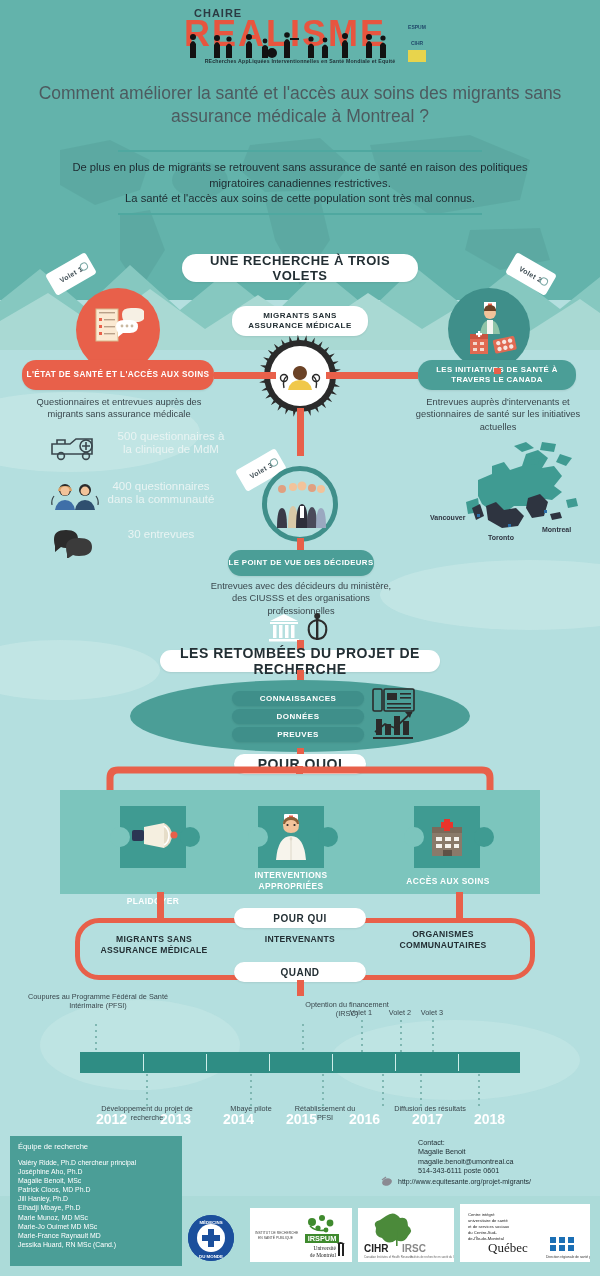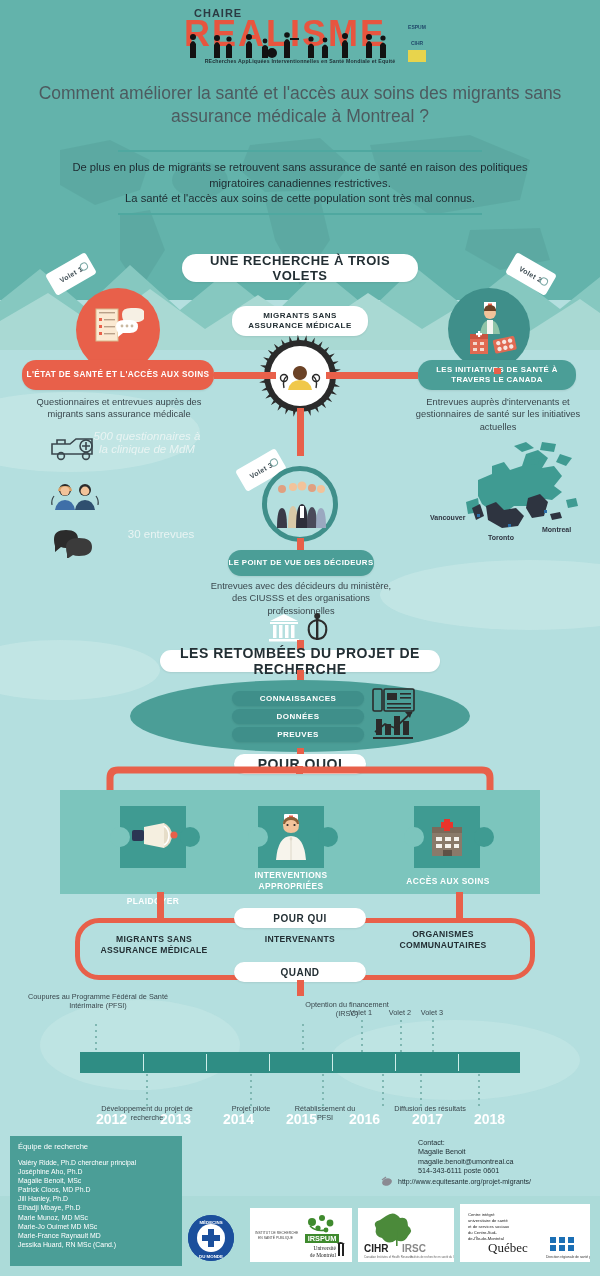--- a/index.html
+++ b/index.html
@@ -235,34 +235,35 @@
   <svg style="position:absolute;left:48px;top:432px;width:52px;height:30px;" viewBox="0 0 52 30">
     <g stroke="#3a474d" stroke-width="1.6" fill="none">
       <path d="M4 22 v-10 h18 l6 -5 h16 v15 z"></path>
       <circle cx="13" cy="24" r="3.4"></circle>
         <circle cx="38" cy="24" r="3.4"></circle>
       <path d="M9 12 v-4 h8 v4"></path>
       <path d="M38 10 v8 M34 14 h8"></path>
       <circle cx="38" cy="14" r="6"></circle>
     </g>
   </svg>
-  <div class="statnum" style="left:88px;top:430px;width:118px;font-style:italic;">500 questionnaires à la clinique de MdM</div>
+  <div class="statnum" style="left:112px;top:430px;width:118px;">500 questionnaires à la clinique de MdM</div>
 
   <svg style="position:absolute;left:50px;top:482px;width:50px;height:28px;" viewBox="0 0 50 28">
     <g>
       <circle cx="15" cy="8" r="6" fill="#2b2b2b"></circle>
         <path d="M15 4 q7 0 7 5 h-14 q0-5 7-5z" fill="#d9a066"></path>
       <circle cx="15" cy="9" r="4.6" fill="#f2c39a"></circle>
       <path d="M5 28 q2-10 10-10 q8 0 10 10 z" fill="#3f6fa8"></path>
       <circle cx="35" cy="8" r="6" fill="#2b2b2b"></circle>
         <circle cx="35" cy="9" r="4.4" fill="#f2c39a"></circle>
       <path d="M25 28 q2-10 10-10 q8 0 10 10 z" fill="#2f4f6f"></path>
       <path d="M4 14 q-3 4 -2 9 M46 14 q3 4 2 9" stroke="#3a474d" stroke-width="1.2" fill="none"></path>
     </g>
   </svg>
+  <div class="statnum" style="left:102px;top:480px;width:118px;">400 questionnaires dans la communauté</div>
 
   <svg style="position:absolute;left:52px;top:528px;width:46px;height:30px;" viewBox="0 0 46 30">
     <path d="M2 11 q0-9 12-9 q12 0 12 9 q0 9 -12 9 q-3 0 -5 -1 l-6 5 v-6 q-1-3 -1-6z" fill="#2b2b2b"></path>
     <path d="M14 19 q0-9 13-9 q13 0 13 9 q0 9 -13 9 q-4 0 -6 -1 l-6 4 v-5 q-1-3 -1-7z" fill="#3b3b3b"></path>
   </svg>
   <div class="statnum" style="left:102px;top:528px;width:118px;">30 entrevues</div>
 
   <div class="tag" style="left:508px;top:262px;transform:rotate(30deg);">
     <span>Volet 2</span>
     <span class="hole"></span>
@@ -528,21 +529,21 @@
   <div class="dots" style="left:400px;top:1020px;height:32px;"></div>
   <div class="tlabel" style="left:372px;top:1008px;width:56px;">Volet 2</div>
 
   <div class="dots" style="left:432px;top:1020px;height:32px;"></div>
   <div class="tlabel" style="left:404px;top:1008px;width:56px;">Volet 3</div>
 
   <div class="dots" style="left:146px;top:1074px;height:32px;"></div>
   <div class="tlabel" style="left:100px;top:1104px;width:94px;">Développement du projet de recherche</div>
 
   <div class="dots" style="left:250px;top:1074px;height:32px;"></div>
-  <div class="tlabel" style="left:212px;top:1104px;width:78px;">Projet pilote</div>
+  <div class="tlabel" style="left:212px;top:1104px;width:78px;">Mbaye pilote</div>
 
   <div class="dots" style="left:322px;top:1074px;height:32px;"></div>
   <div class="tlabel" style="left:288px;top:1104px;width:74px;">Rétablissement du PFSI</div>
 
   <div class="dots" style="left:382px;top:1074px;height:32px;"></div>
   <div class="dots" style="left:420px;top:1074px;height:32px;"></div>
   <div class="dots" style="left:478px;top:1074px;height:32px;"></div>
   <div class="tlabel" style="left:378px;top:1104px;width:104px;">Diffusion des résultats</div>
 
   <div class="teambox">

